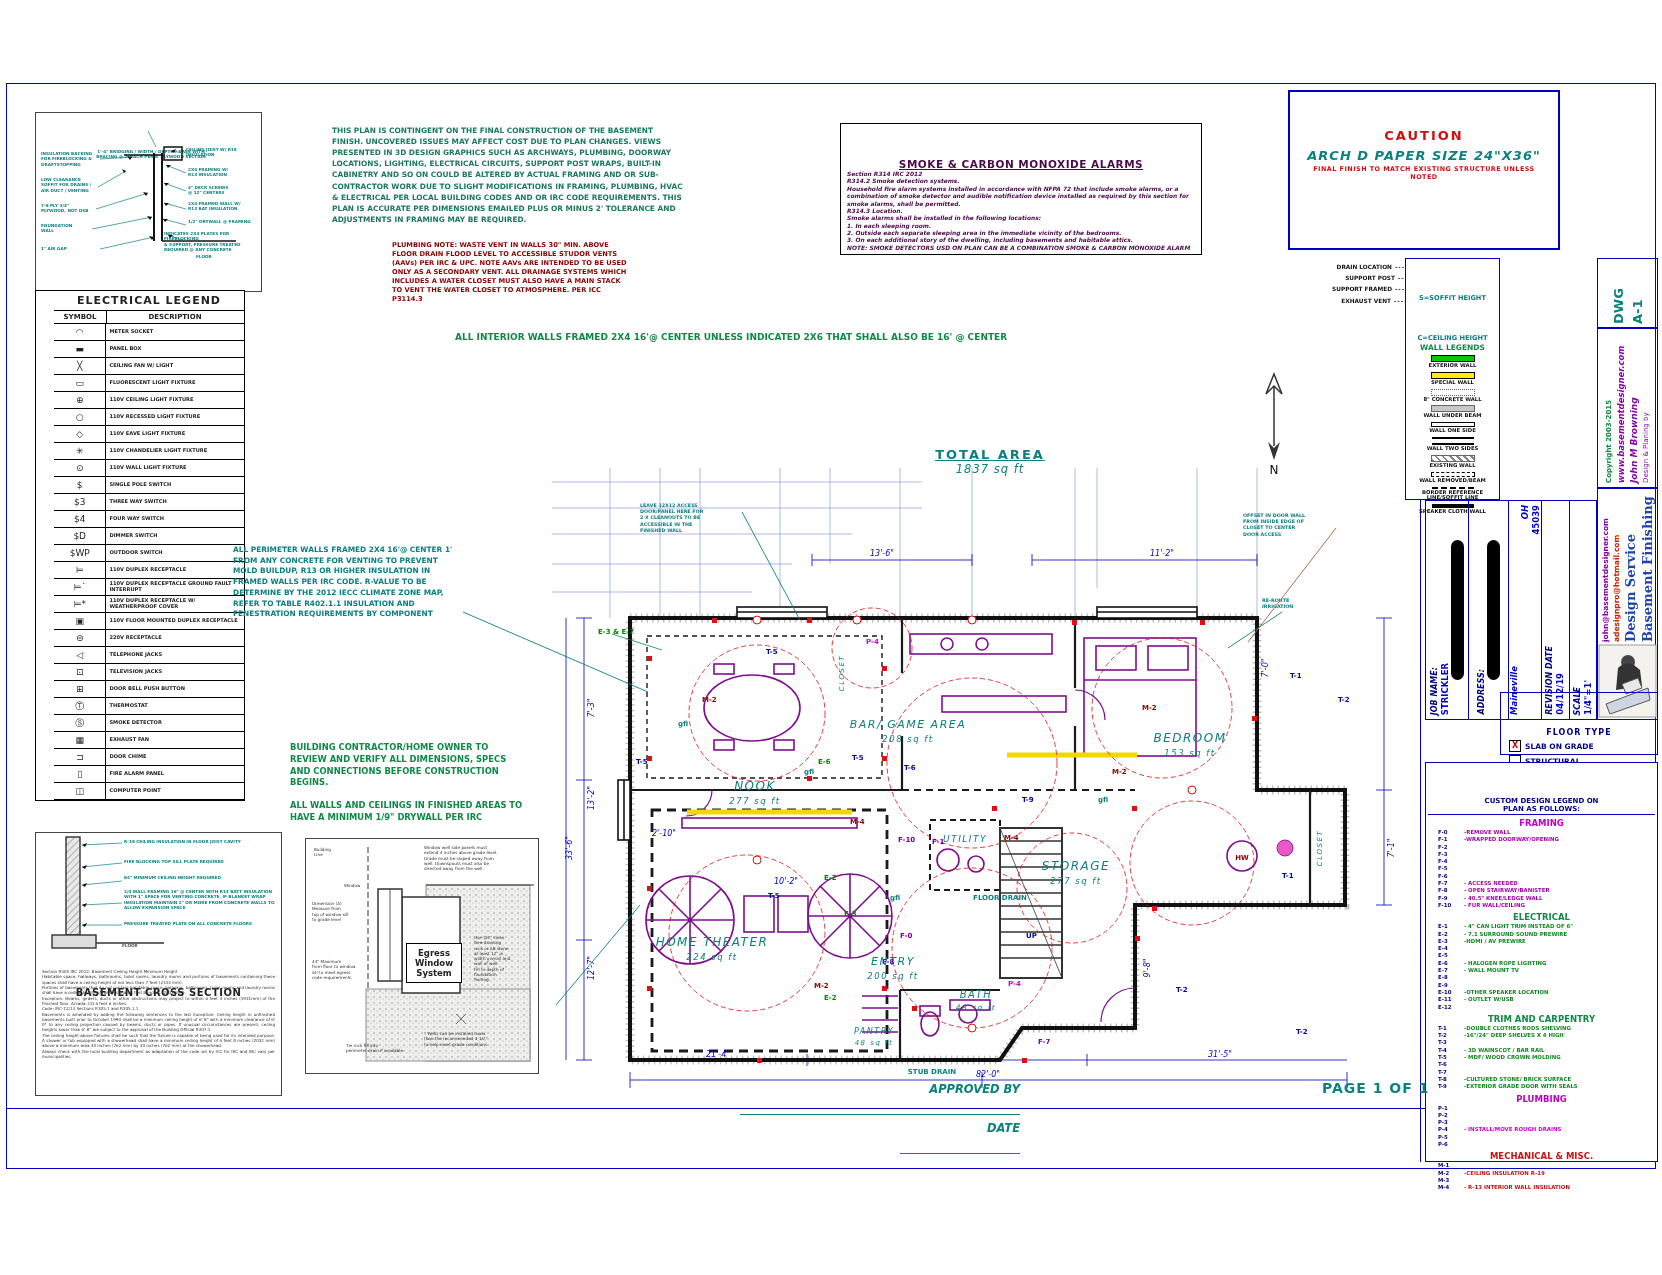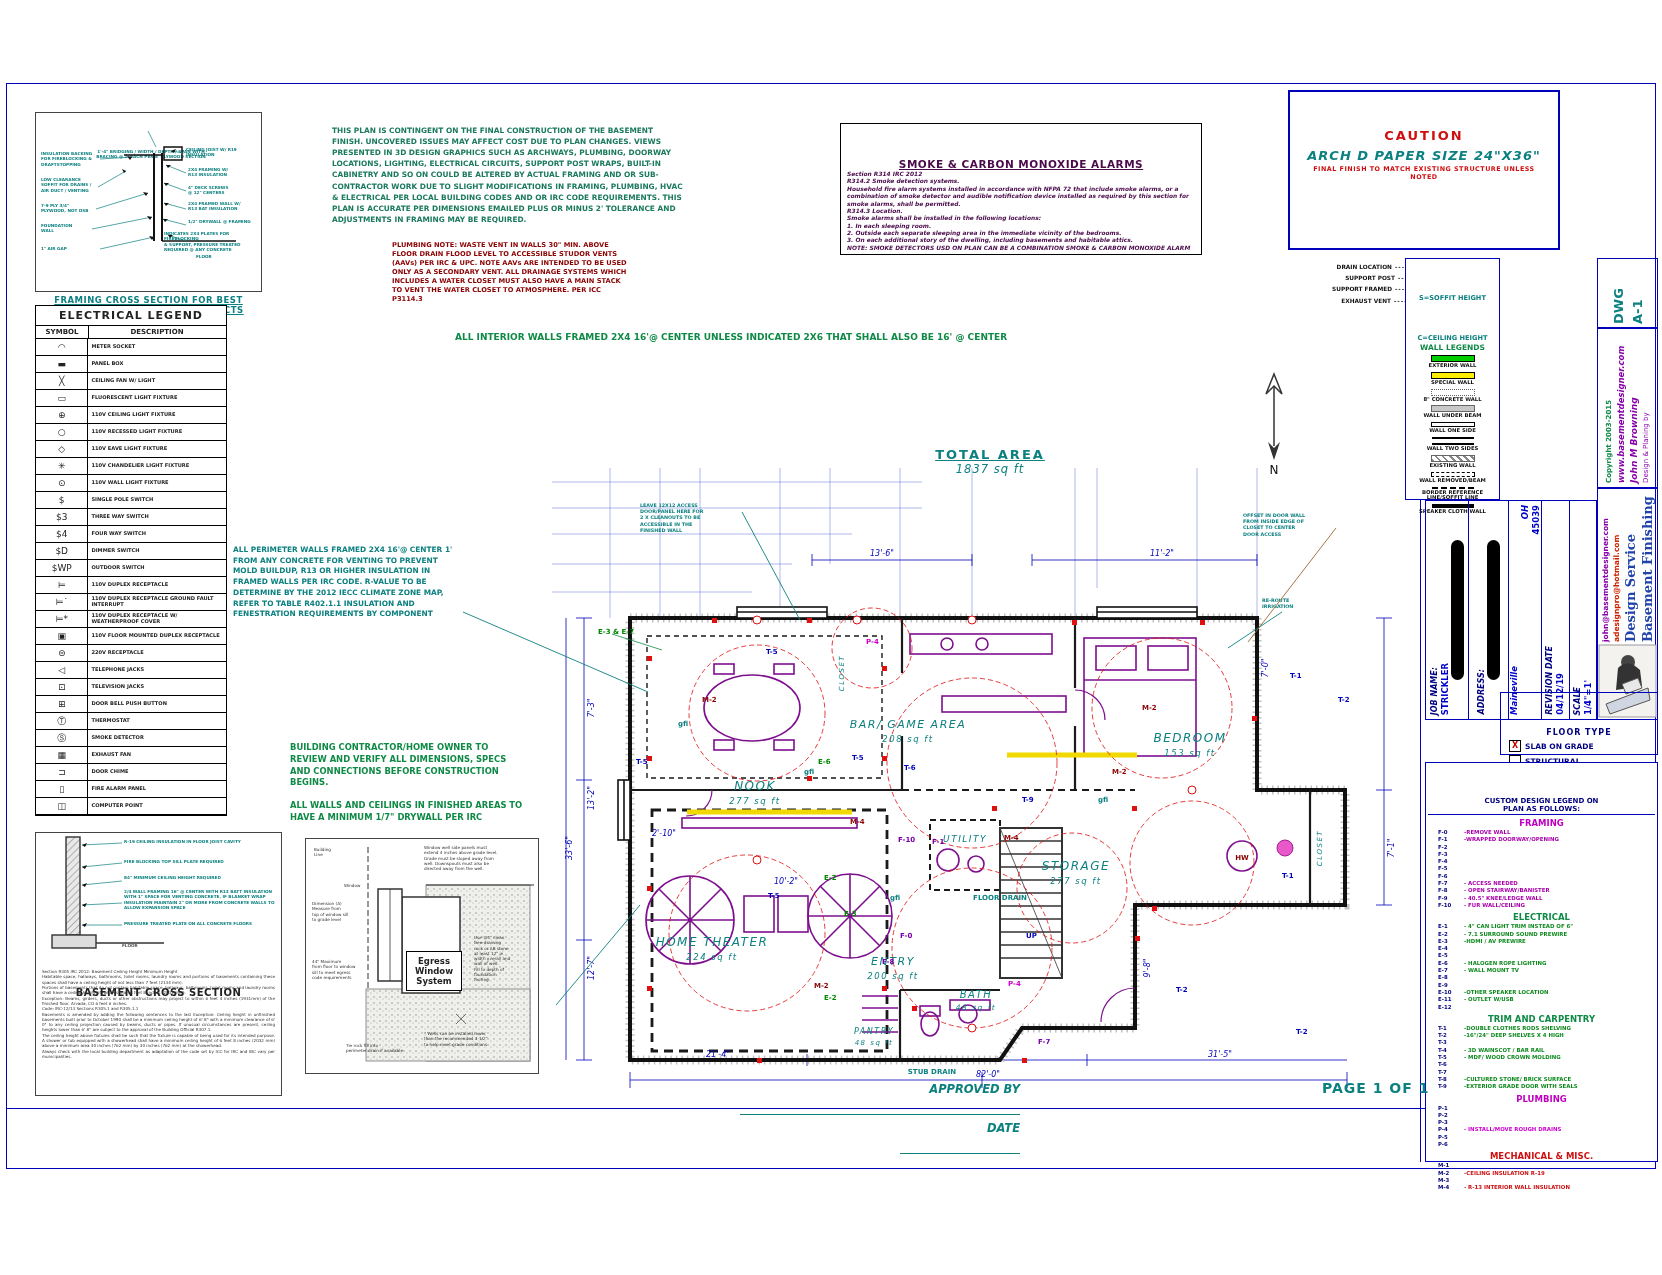--- a/index.html
+++ b/index.html
@@ -117,21 +117,21 @@
 R13 BAT INSULATION</div>
     <div class="abs pre lbl-tiny" style="left:152px;top:106px;width:70px;">1/2" DRYWALL @ FRAMING</div>
     <div class="abs pre lbl-tiny" style="left:128px;top:118px;width:95px;">INDICATES 2X4 PLATES FOR FIREBLOCKING
 &amp; SUPPORT, PRESSURE TREATED
 REQUIRED @ ANY CONCRETE</div>
     <div class="abs lbl-tiny" style="left:160px;top:141px;">FLOOR</div>
     <div class="abs pre ctr t" style="left:0;top:150px;width:225px;font-size:8.5px;font-weight:bold;letter-spacing:0.5px;text-decoration:underline;">FRAMING CROSS SECTION FOR BEST
 HEIGHT CLEARANCE UNDER OBJECTS</div>
   </div>
 
-  <div class="abs el-table" style="left:35px;top:305px;">
+  <div class="abs el-table" style="left:35px;top:290px;padding-left:18px;">
     <div class="el-title">ELECTRICAL LEGEND</div>
     <div class="el-head">
       <span style="width:52px;border-right:1px solid #000;">SYMBOL</span>
       <span style="width:136px;">DESCRIPTION</span>
     </div>
     <div>
         <div class="el-row">
         <span class="el-sym">◠</span>
         <span class="el-desc">METER SOCKET</span>
       </div>
@@ -244,21 +244,21 @@
         <span class="el-desc">COMPUTER POINT</span>
       </div>
       </div>
   </div>
 
   <div class="abs dg" style="left:332px;top:125px;width:352px;font-size:7.4px;font-weight:bold;line-height:1.5;">THIS PLAN IS CONTINGENT ON THE FINAL CONSTRUCTION OF THE BASEMENT FINISH. UNCOVERED ISSUES MAY AFFECT COST DUE TO PLAN CHANGES. VIEWS PRESENTED IN 3D DESIGN GRAPHICS SUCH AS ARCHWAYS, PLUMBING, DOORWAY LOCATIONS, LIGHTING, ELECTRICAL CIRCUITS, SUPPORT POST WRAPS, BUILT-IN CABINETRY AND SO ON COULD BE ALTERED BY ACTUAL FRAMING AND OR SUB-CONTRACTOR WORK DUE TO SLIGHT MODIFICATIONS IN FRAMING, PLUMBING, HVAC &amp; ELECTRICAL PER LOCAL BUILDING CODES AND OR IRC CODE REQUIREMENTS. THIS PLAN IS ACCURATE PER DIMENSIONS EMAILED PLUS OR MINUS 2' TOLERANCE AND ADJUSTMENTS IN FRAMING MAY BE REQUIRED.</div>
   <div class="abs mr" style="left:392px;top:241px;width:240px;font-size:6.7px;font-weight:bold;line-height:1.35;">PLUMBING NOTE: WASTE VENT IN WALLS 30" MIN. ABOVE FLOOR DRAIN FLOOD LEVEL TO ACCESSIBLE STUDOR VENTS (AAVs) PER IRC &amp; UPC. NOTE AAVs ARE INTENDED TO BE USED ONLY AS A SECONDARY VENT. ALL DRAINAGE SYSTEMS WHICH INCLUDES A WATER CLOSET MUST ALSO HAVE A MAIN STACK TO VENT THE WATER CLOSET TO ATMOSPHERE. PER ICC P3114.3</div>
   <div class="abs g" style="left:455px;top:332px;width:600px;font-size:9px;font-weight:bold;">ALL INTERIOR WALLS FRAMED 2X4 16'@ CENTER UNLESS INDICATED 2X6 THAT SHALL ALSO BE 16' @ CENTER</div>
   <div class="abs t pre" style="left:233px;top:545px;width:228px;font-size:7.4px;font-weight:bold;line-height:1.45;">ALL PERIMETER WALLS FRAMED 2X4 16'@ CENTER 1' FROM ANY CONCRETE FOR VENTING TO PREVENT MOLD BUILDUP, R13 OR HIGHER INSULATION IN FRAMED WALLS PER IRC CODE. R-VALUE TO BE DETERMINE BY THE 2012 IECC CLIMATE ZONE MAP, REFER TO TABLE R402.1.1 INSULATION AND FENESTRATION REQUIREMENTS BY COMPONENT</div>
   <div class="abs g" style="left:290px;top:742px;width:235px;font-size:8.4px;font-weight:bold;line-height:1.4;">BUILDING CONTRACTOR/HOME OWNER TO REVIEW AND VERIFY ALL DIMENSIONS, SPECS AND CONNECTIONS BEFORE CONSTRUCTION BEGINS.</div>
-  <div class="abs g" style="left:290px;top:800px;width:235px;font-size:8.4px;font-weight:bold;line-height:1.4;">ALL WALLS AND CEILINGS IN FINISHED AREAS TO HAVE A MINIMUM 1/7" DRYWALL PER IRC</div>
+  <div class="abs g" style="left:290px;top:800px;width:235px;font-size:8.4px;font-weight:bold;line-height:1.4;">ALL WALLS AND CEILINGS IN FINISHED AREAS TO HAVE A MINIMUM 1/9" DRYWALL PER IRC</div>
 
   <div class="abs" style="left:840px;top:123px;width:362px;height:132px;border:1.5px solid #000;background:#fff;padding:2px 6px;box-sizing:border-box;">
     <div class="ctr pp" style="font-size:10.5px;font-weight:bold;text-decoration:underline;letter-spacing:0.5px;">SMOKE &amp; CARBON MONOXIDE ALARMS</div>
     <div class="pre pp" style="font-size:5.9px;font-weight:bold;font-style:italic;line-height:1.25;margin-top:1px;">Section R314 IRC 2012
 R314.2 Smoke detection systems.
 Household fire alarm systems installed in accordance with NFPA 72 that include smoke alarms, or a combination of smoke detector and audible notification device installed as required by this section for smoke alarms, shall be permitted.
 R314.3 Location.
 Smoke alarms shall be installed in the following locations:
 1. In each sleeping room.
 2. Outside each separate sleeping area in the immediate vicinity of the bedrooms.
@@ -901,21 +901,21 @@
     <div class="abs pre lbl-dk" style="left:118px;top:6px;width:110px;">Window well side panels must
 extend 4 inches above grade level.
 Grade must be sloped away from
 well. Downspouts must also be
 directed away from the well.</div>
     <div class="abs lbl-dk" style="left:38px;top:44px;">Window</div>
     <div class="abs pre lbl-dk" style="left:6px;top:62px;width:60px;">Dimension (A)
 Measure from
 top of window sill
 to grade level</div>
-    <div class="abs pre" style="left:100px;top:112px;width:50px;background:#fff;border:1px solid #000;font-size:8.5px;font-weight:bold;text-align:center;padding:4px 2px;">Egress
+    <div class="abs pre" style="left:100px;top:104px;width:50px;background:#fff;border:1px solid #000;font-size:8.5px;font-weight:bold;text-align:center;padding:4px 2px;">Egress
 Window
 System</div>
     <div class="abs pre lbl-dk" style="left:6px;top:120px;width:64px;">44" Maximum
 from floor to window
 sill to meet egress
 code requirements</div>
     <div class="abs pre lbl-dk" style="left:168px;top:96px;width:60px;">Use 3/4" clean
 free-draining
 rock or AB stone
 at least 12" in

